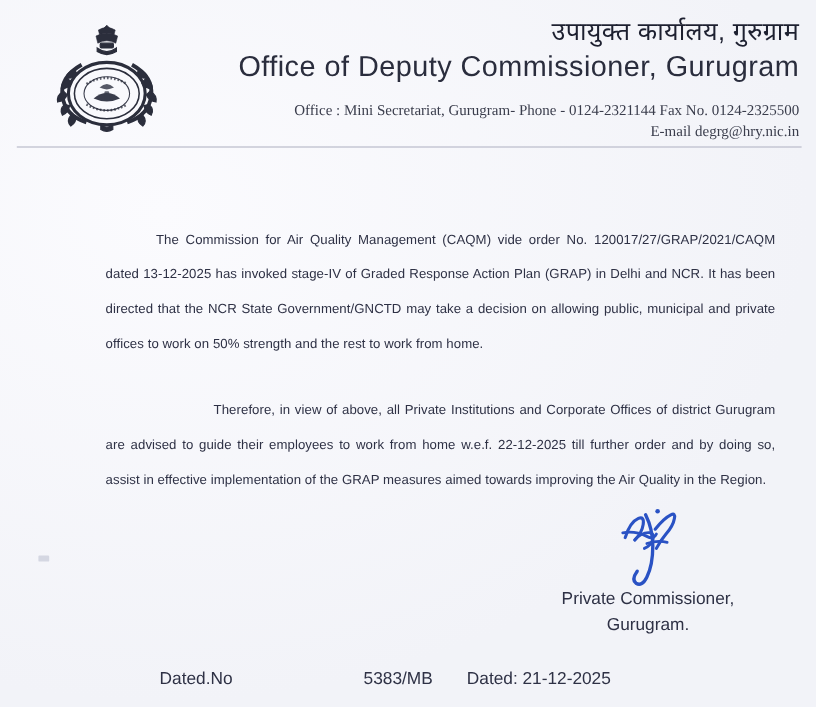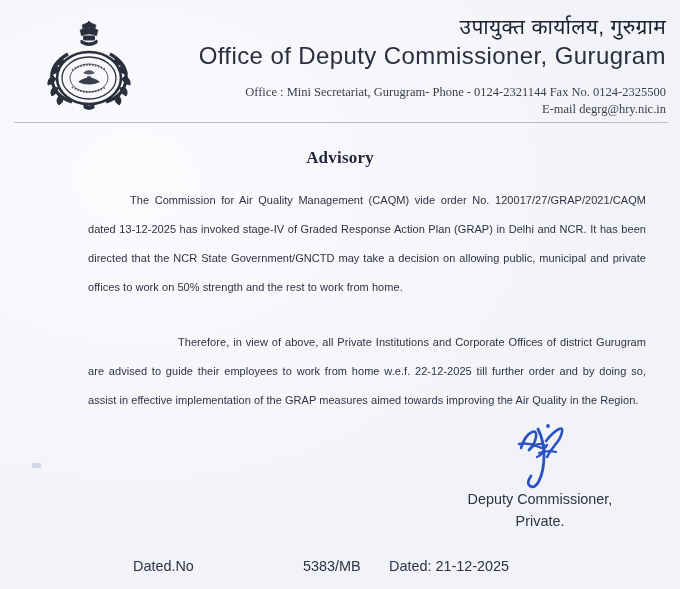--- a/index.html
+++ b/index.html
@@ -220,21 +220,20 @@
     <div class="lh-text">
       <div class="lh-hindi">उपायुक्त कार्यालय, गुरुग्राम</div>
       <div class="lh-english">Office of Deputy Commissioner, Gurugram</div>
       <div class="lh-contact">Office : Mini Secretariat, Gurugram- Phone - 0124-2321144 Fax No. 0124-2325500</div>
       <div class="lh-email">E-mail degrg@hry.nic.in</div>
     </div>
   </div>
 
   <div class="rule"></div>
 
-  <div class="advisory-title">Advisory</div>
 
   <div class="body-block">
     <p class="para p1">The Commission for Air Quality Management (CAQM) vide order No. 120017/27/GRAP/2021/CAQM dated 13-12-2025 has invoked stage-IV of Graded Response Action Plan (GRAP) in Delhi and NCR. It has been directed that the NCR State Government/GNCTD may take a decision on allowing public, municipal and private offices to work on 50% strength and the rest to work from home.</p>
     <p class="para p2">Therefore, in view of above, all Private Institutions and Corporate Offices of district Gurugram are advised to guide their employees to work from home w.e.f. 22-12-2025 till further order and by doing so, assist in effective implementation of the GRAP measures aimed towards improving the Air Quality in the Region.</p>
   </div>
 
   <div class="signature">
     <svg viewBox="0 0 80 70" xmlns="http://www.w3.org/2000/svg">
       <g fill="none" stroke="#2a52c4" stroke-linecap="round" stroke-linejoin="round">
         <path d="M16 28 q4 -13 11 -16 q5 -2 4 5 q-1 7 -7 13" stroke-width="2.6"></path>
@@ -242,22 +241,22 @@
         <path d="M24 30 q6 -7 13 -6 q4 1 2 6 q-2 5 -7 7" stroke-width="2.4"></path>
         <path d="M33 9 q6 12 6 26 q0 16 -5 26 q-4 8 -9 5 q-4 -3 1 -10" stroke-width="2.8"></path>
         <path d="M41 21 q7 -9 13 -12 q4 -2 3 3 q-1 6 -7 13 q-5 6 -8 12" stroke-width="2.6"></path>
         <path d="M34 33 q9 -3 17 -1" stroke-width="2.2"></path>
         <circle cx="43" cy="6" r="1.9" fill="#2a52c4" stroke="none"></circle>
       </g>
     </svg>
   </div>
 
   <div class="sign-block">
-    <div>Deputy Commissioner,</div>
-    <div>Private.</div>
+    <div>Private Commissioner,</div>
+    <div>Gurugram.</div>
   </div>
 
   <div class="smudge"></div>
 
   <div class="footer">
     <span class="endst-label">Dated.No</span>
     <span class="endst-no">5383/MB</span>
     <span class="endst-date">Dated: 21-12-2025</span>
   </div>
 

